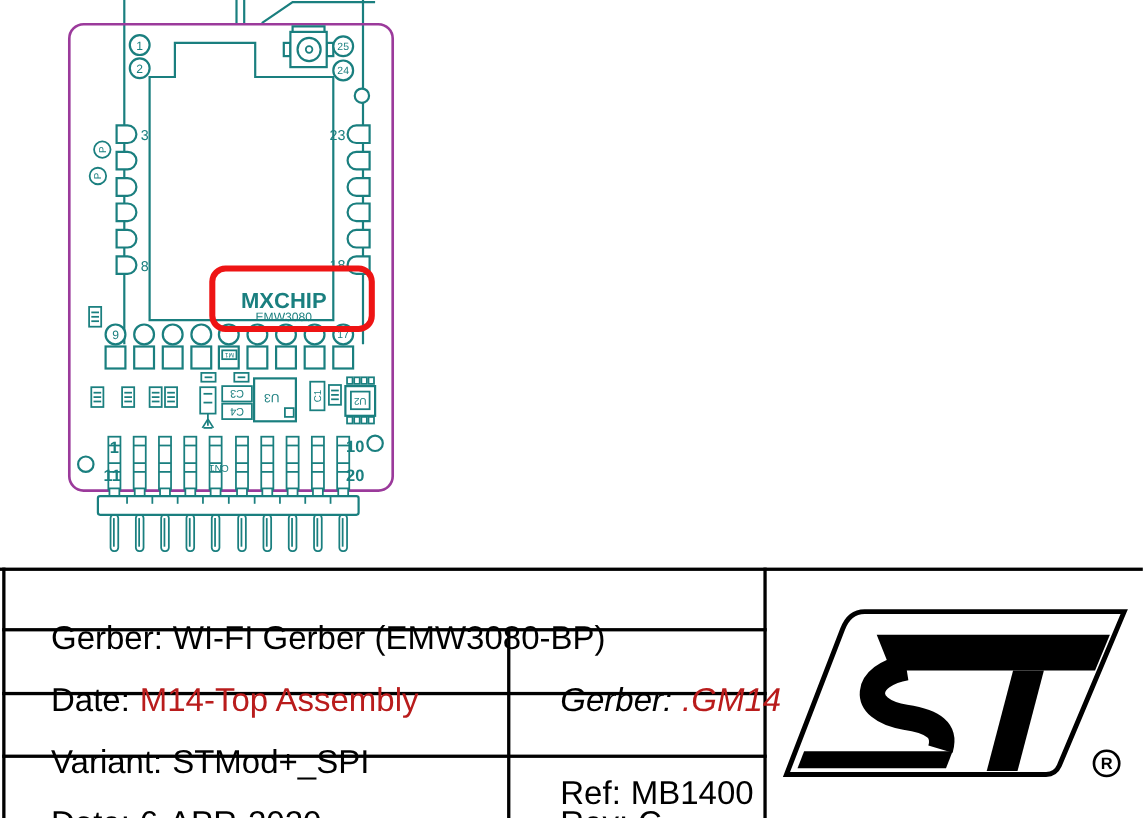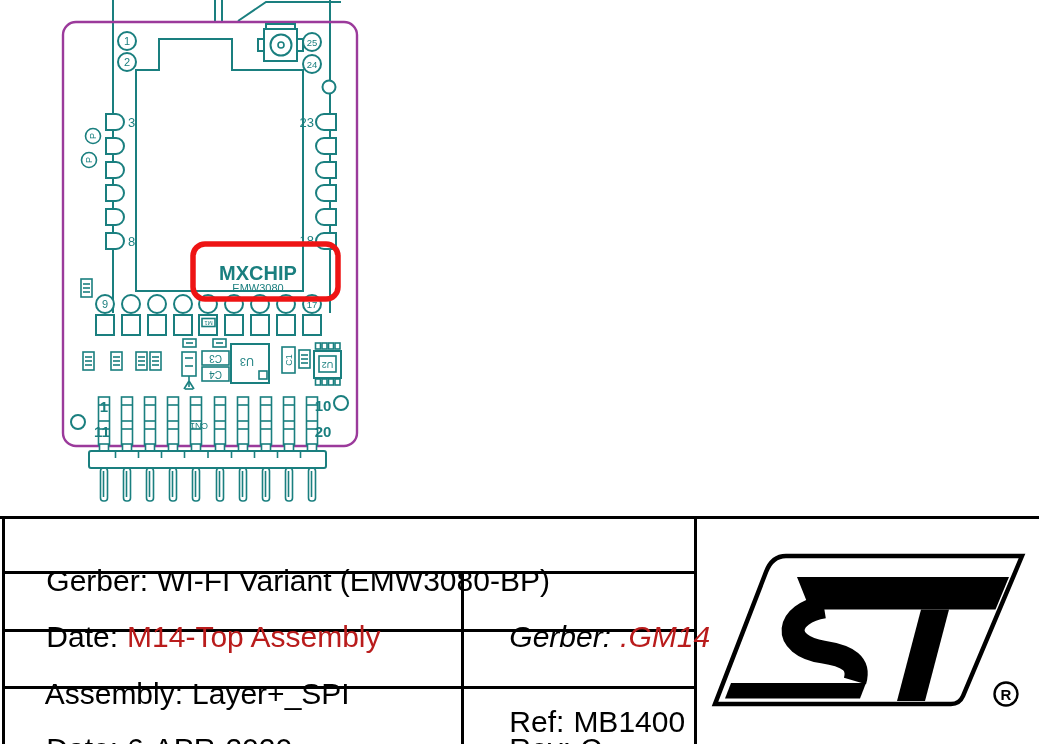--- a/index.html
+++ b/index.html
@@ -267,30 +267,30 @@
 <div>
   <div class="bline" style="left:0;top:516px;width:1039px;height:3px;"></div>
   <div class="bline" style="left:2px;top:571px;width:695px;height:3px;"></div>
   <div class="bline" style="left:2px;top:629px;width:695px;height:3px;"></div>
   <div class="bline" style="left:2px;top:686px;width:695px;height:3px;"></div>
   <div class="bline" style="left:2px;top:516px;width:3px;height:228px;"></div>
   <div class="bline" style="left:461px;top:571px;width:3px;height:173px;"></div>
   <div class="bline" style="left:694px;top:516px;width:3px;height:228px;"></div>
 
   <div class="cell" style="left:13px;top:530px;">
-    <span>Gerber:</span><span class="val">WI-FI Variant (EMW3080-BP)</span>
+    <span>Gerber:</span><span class="val">WI-FI Gerber (EMW3080-BP)</span>
   </div>
   <div class="cell" style="left:13px;top:586px;">
     <span>Date:</span><span class="val teal">M14-Top Assembly</span>
   </div>
   <div class="cell" style="left:476px;top:586px;font-style:italic;">
     <span>Gerber:</span><span class="val teal">.GM14</span>
   </div>
   <div class="cell" style="left:13px;top:643px;">
-    <span>Assembly:</span><span class="val">Layer+_SPI</span>
+    <span>Variant:</span><span class="val">STMod+_SPI</span>
   </div>
   <div class="cell" style="left:476px;top:671px;">
     <span>Ref:</span><span class="val">MB1400</span>
   </div>
   <div class="cell" style="left:13px;top:698px;">
     <span>Date:</span><span class="val">6-APR-2020</span>
   </div>
   <div class="cell" style="left:476px;top:698px;">
     <span>Rev:</span><span class="val">C</span>
   </div>

